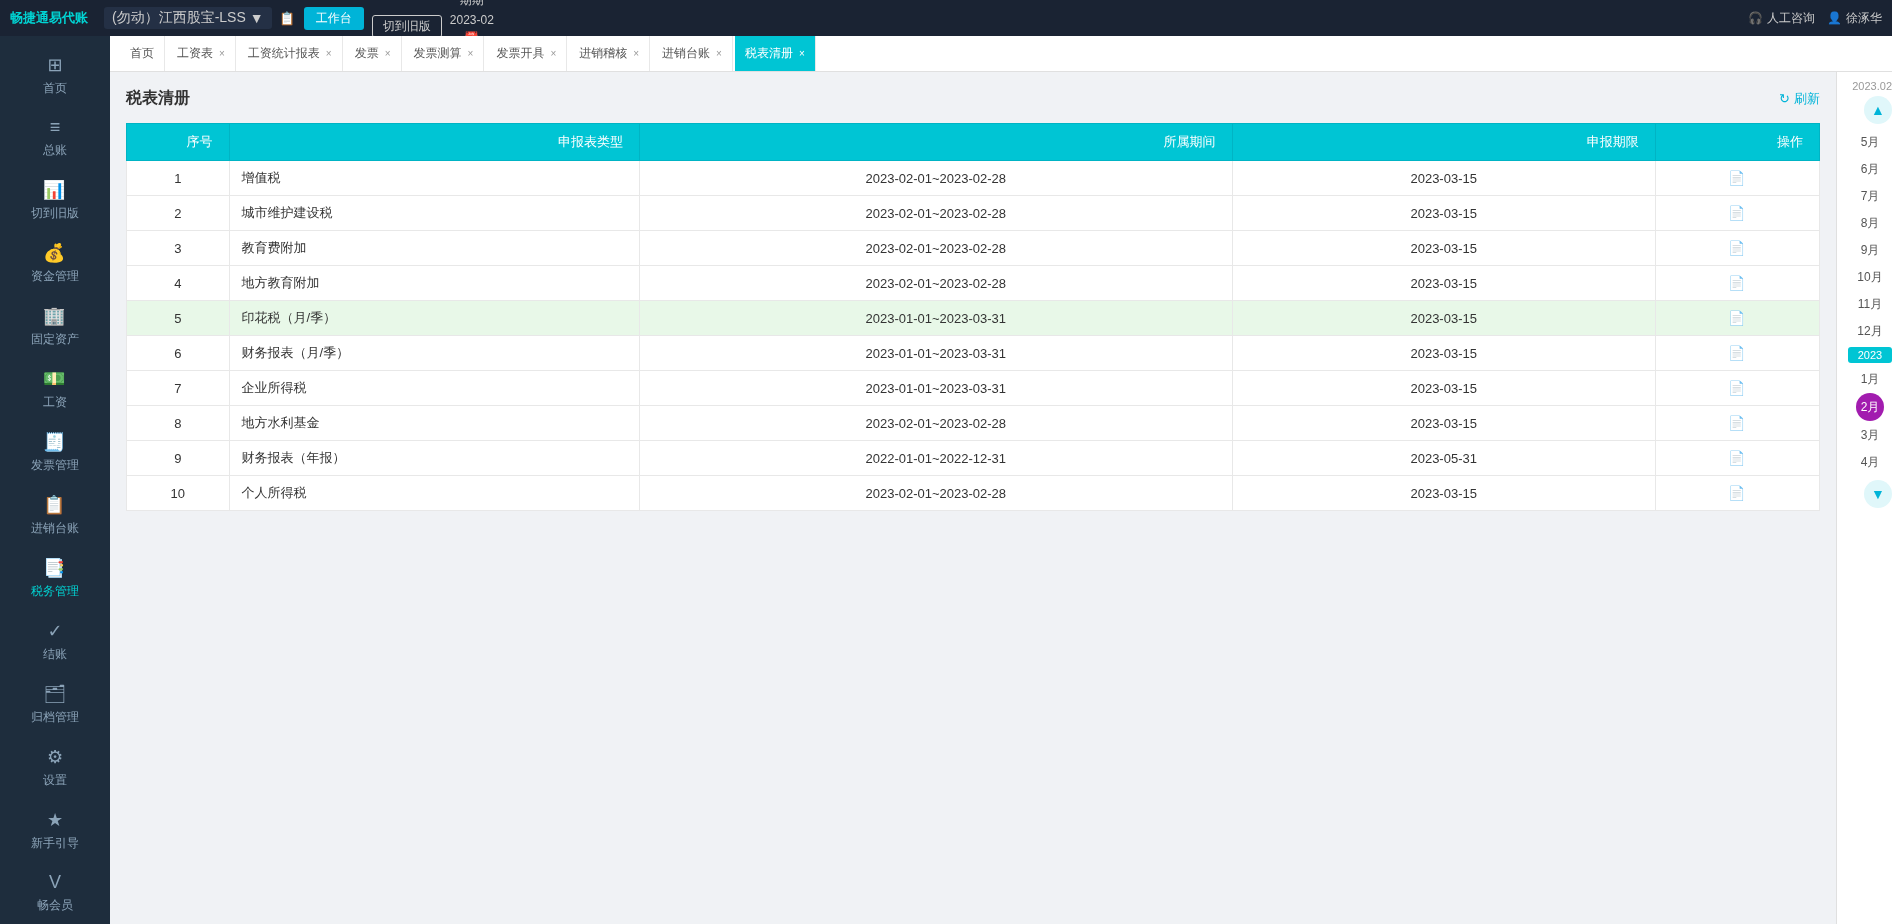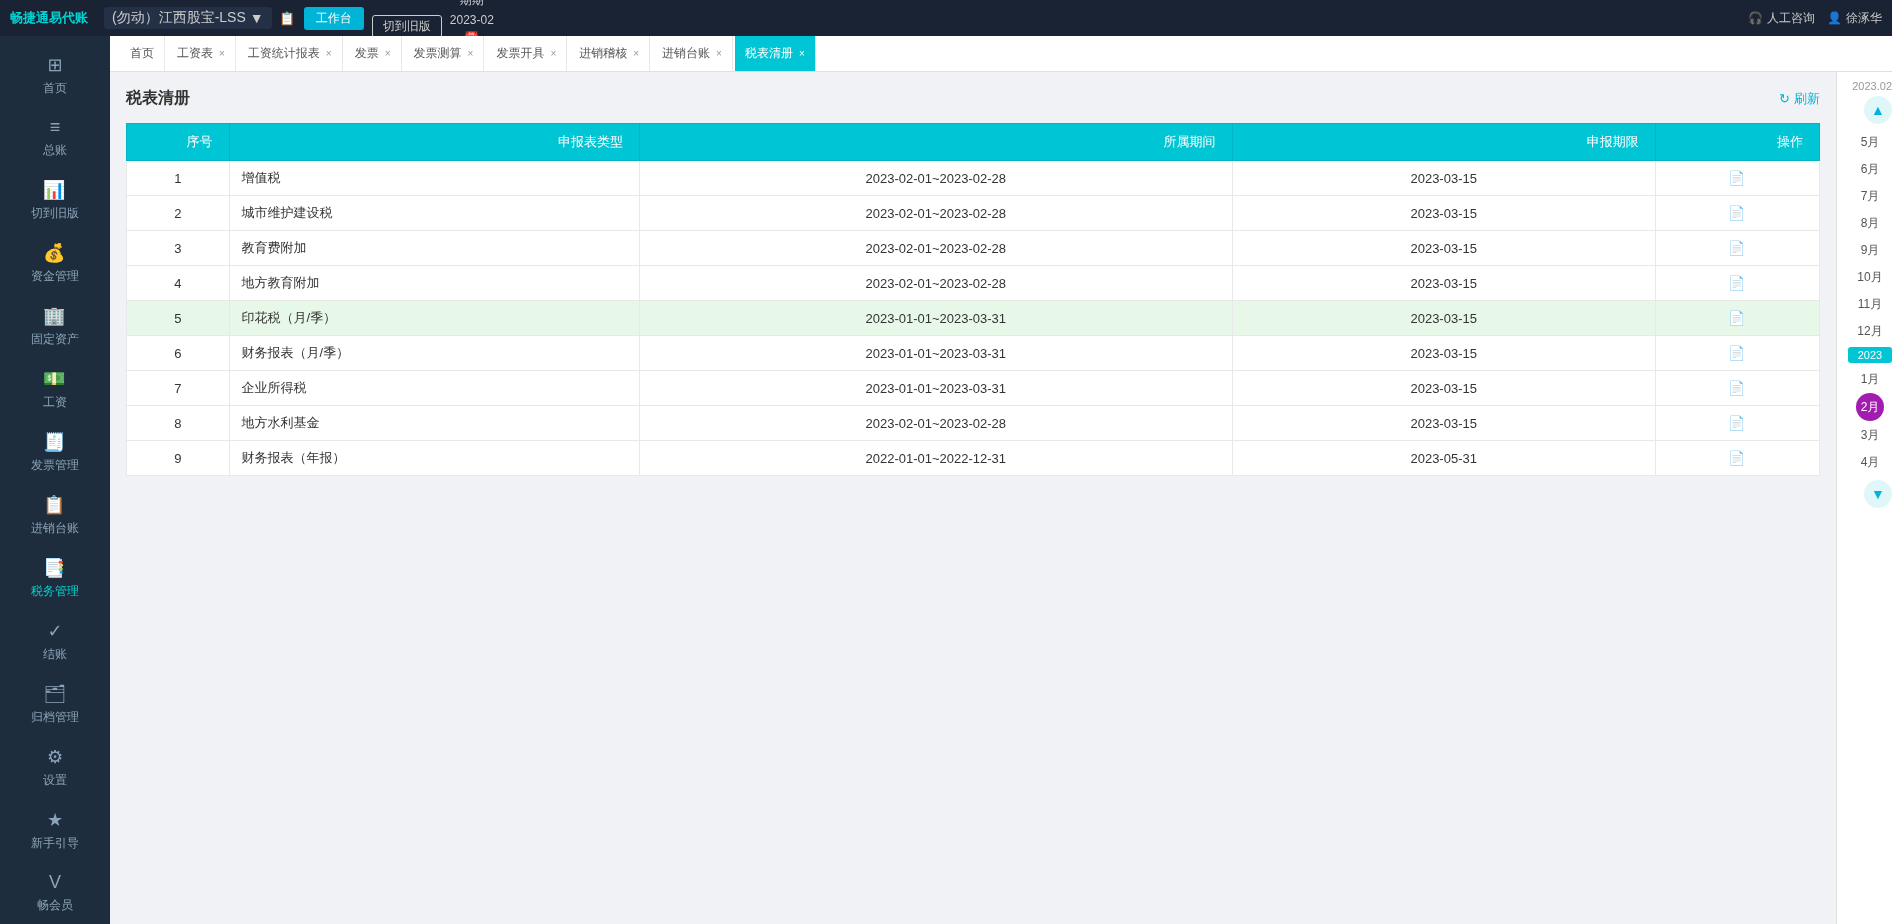--- a/index.html
+++ b/index.html
@@ -496,20 +496,27 @@
     <td>2023-03-15</td>
     <td><span class="action-icon">📄</span></td>
   </tr>
               <tr>
     <td>9</td>
     <td class="name-col">财务报表（年报）</td>
     <td>2022-01-01~2022-12-31</td>
     <td>2023-05-31</td>
     <td><span class="action-icon">📄</span></td>
   </tr>
+              <tr>
+    <td>10</td>
+    <td class="name-col">个人所得税</td>
+    <td>2023-02-01~2023-02-28</td>
+    <td>2023-03-15</td>
+    <td><span class="action-icon">📄</span></td>
+  </tr>
             </tbody>
         </table>
       </div>
 
       <div class="right-panel">
         <div class="right-panel-year">2023.02</div>
         <div class="right-panel-up">▲</div>
 
         <div id="right-panel-months">
             <div class="right-panel-month">5月</div>

